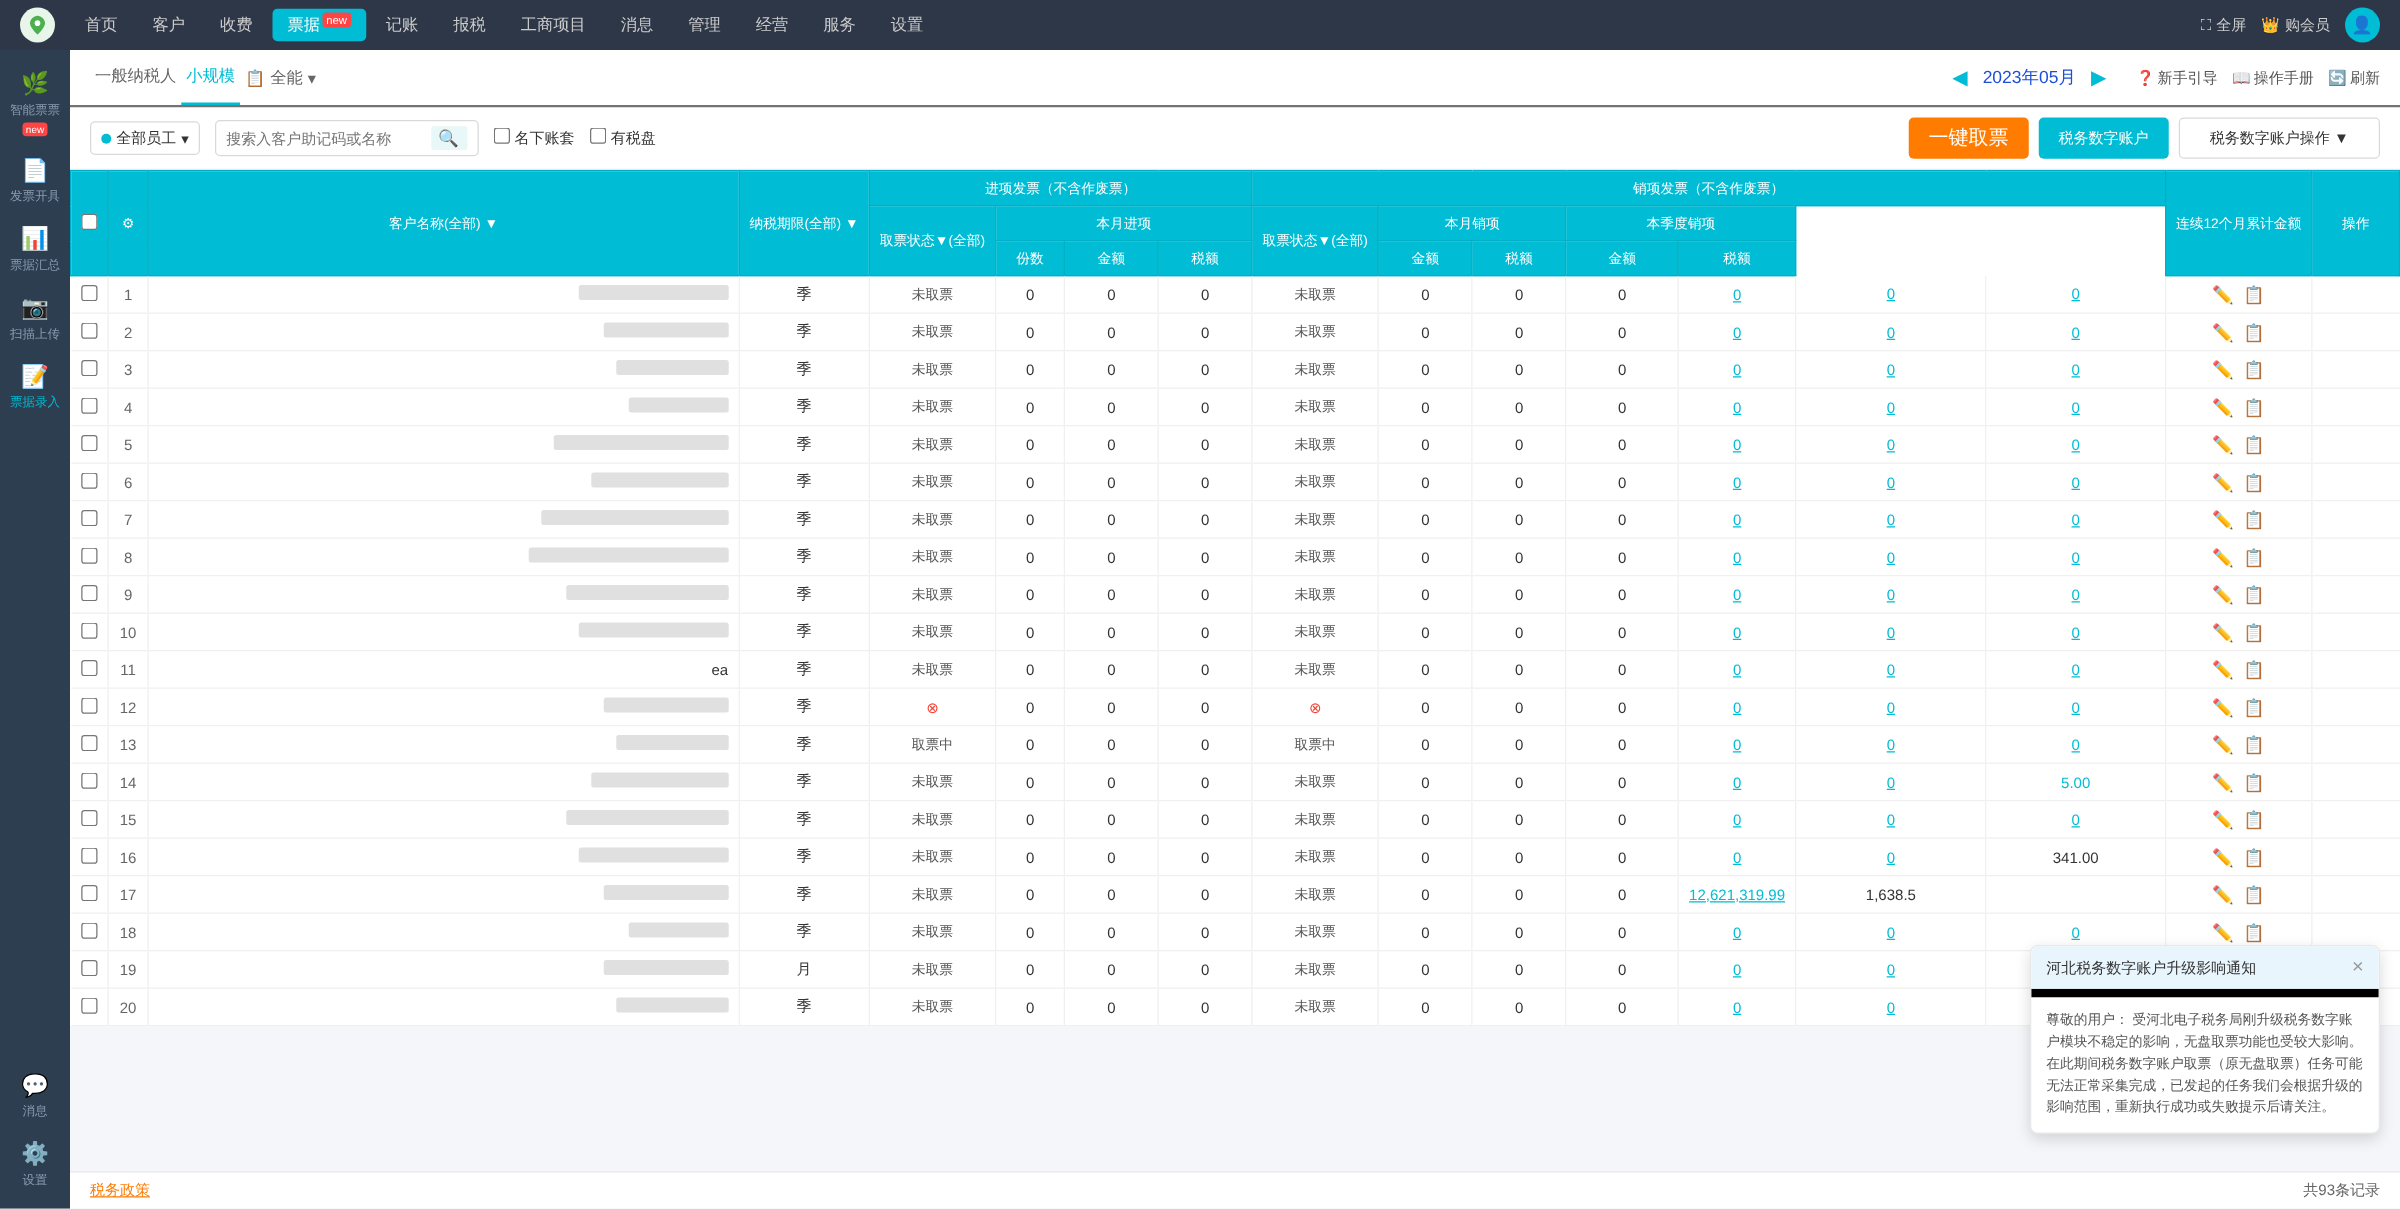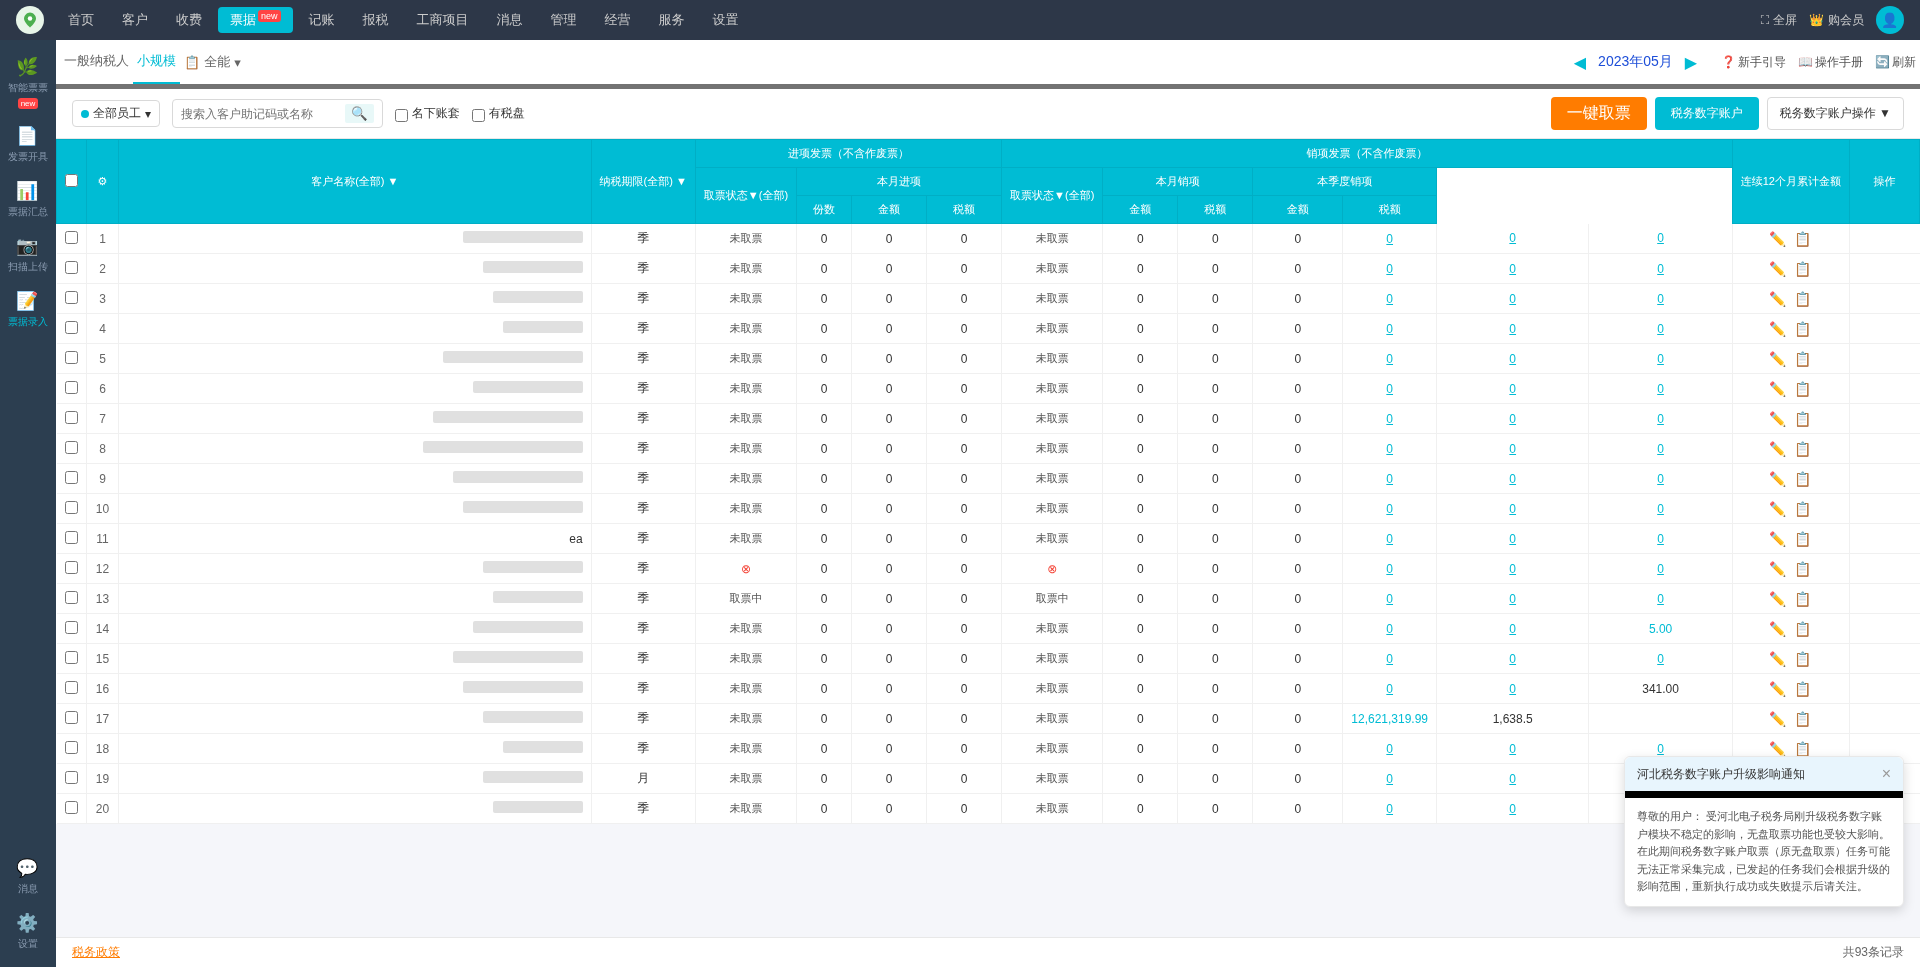--- a/index.html
+++ b/index.html
@@ -31,25 +31,25 @@
     .sub-tab-full { display: flex; align-items: center; gap: 4px; padding: 12px 4px; cursor: pointer; color: #666; font-size: 13px; }
     .date-nav-btn { color: #00bcd4; cursor: pointer; font-size: 16px; background: none; border: none; }
     .date-label { font-size: 14px; font-weight: 500; color: #1d4ed8; }
 
     .filter-bar { background: #fff; padding: 8px 16px; border-bottom: 1px solid #e8e8e8; display: flex; align-items: center; gap: 12px; }
     .filter-select { display: flex; align-items: center; gap: 4px; border: 1px solid #d9d9d9; border-radius: 4px; padding: 4px 8px; font-size: 12px; cursor: pointer; background: #fff; }
     .filter-select .dot { width: 8px; height: 8px; background: #00bcd4; border-radius: 50%; }
     .search-input { display: flex; align-items: center; border: 1px solid #d9d9d9; border-radius: 4px; padding: 4px 8px; gap: 4px; }
     .search-input input { border: none; outline: none; font-size: 12px; width: 160px; color: #999; }
     .search-btn { background: #e8f8f8; border: none; padding: 2px 6px; cursor: pointer; border-radius: 2px; color: #00bcd4; }
-    .checkbox-label { display: flex; align-items: flex-end; gap: 4px; font-size: 12px; cursor: pointer; }
+    .checkbox-label { display: flex; align-items: flex-start; gap: 4px; font-size: 12px; cursor: pointer; }
     .action-buttons { margin-left: auto; display: flex; gap: 8px; }
     .btn-orange { background: #ff7c00; color: #fff; border: none; padding: 6px 16px; border-radius: 4px; cursor: pointer; font-size: 16px; margin-left: 41px; }
     .btn-teal { background: #00bcd4; color: #fff; border: none; padding: 6px 16px; border-radius: 4px; cursor: pointer; font-size: 12px; }
-    .btn-outline { background: #fff; color: #333; border: 1px solid #d9d9d9; padding: 6px 12px; border-radius: 4px; cursor: pointer; font-size: 12px; display: flex; align-items: center; gap: 4px; }
+    .btn-outline { background: #fff; color: #333; border: 1px solid #d9d9d9; padding: 6px 24px; border-radius: 4px; cursor: pointer; font-size: 12px; display: flex; align-items: center; gap: 4px; }
 
     
     .table-container { flex: 1; overflow: auto; padding: 0; }
     table { width: 100%; border-collapse: collapse; background: #fff; }
     thead tr th { background: #00bcd4; color: #fff; padding: 6px 8px; font-size: 11px; font-weight: 500; text-align: center; border: 1px solid #00aec5; white-space: nowrap; }
     tbody tr { border-bottom: 1px solid #f0f0f0; }
     tbody tr td { padding: 6px 8px; font-size: 12px; text-align: center; border-right: 1px solid #f0f0f0; color: #333; }
     tbody tr td.left { text-align: right; }
     .blurred { background: #e0e0e0; border-radius: 2px; height: 12px; display: inline-block; }
     .status-tag { font-size: 11px; color: #555; }
@@ -146,21 +146,21 @@
       </div>
       <div class="sidebar-item">
         <span class="icon">⚙️</span>
         <span>设置</span>
       </div>
     </div>
   </div>
 
   <div class="main">
 
-    <div style="display:flex; align-items:center; background:#fff; border-bottom:5px solid #737373; padding: 0 4px;">
+    <div style="display:flex; align-items:center; background:#fff; border-bottom:2px solid #737373; padding: 0 16px;">
       <div class="sub-tab">一般纳税人</div>
       <div class="sub-tab active">小规模</div>
       <div class="sub-tab-full">
         <span>📋</span>
         <span>全能</span>
         <span>▾</span>
       </div>
       <div style="margin-left:auto; display:flex; align-items:center; gap:12px;">
         <button class="date-nav-btn">◀</button>
         <span class="date-label">2023年05月</span>
@@ -580,21 +580,21 @@
       <td class="left"><span class="blurred" style="width:100px;"></span></td>
       <td>季</td>
       <td><span class="status-tag">未取票</span></td>
       <td>0</td>
       <td>0</td>
       <td>0</td>
       <td><span class="status-tag">未取票</span></td>
       <td>0</td>
       <td>0</td>
       <td>0</td>
-      <td><span style="color:#00bcd4; cursor:pointer;text-align:center;">12,621,319.99</span></td>
+      <td><span style="color:#00bcd4; text-decoration:underline; cursor:pointer;text-align:center;">12,621,319.99</span></td>
       <td><span>1,638.5</span></td>
       <td><span class="num-link"></span></td>
       <td>
         <span class="edit-icon">✏️</span>
         <span class="copy-icon">📋</span>
       </td>
     </tr>
             <tr>
       <td class="check-col"><input type="checkbox" style=""></td>
       <td class="row-num">18</td>

